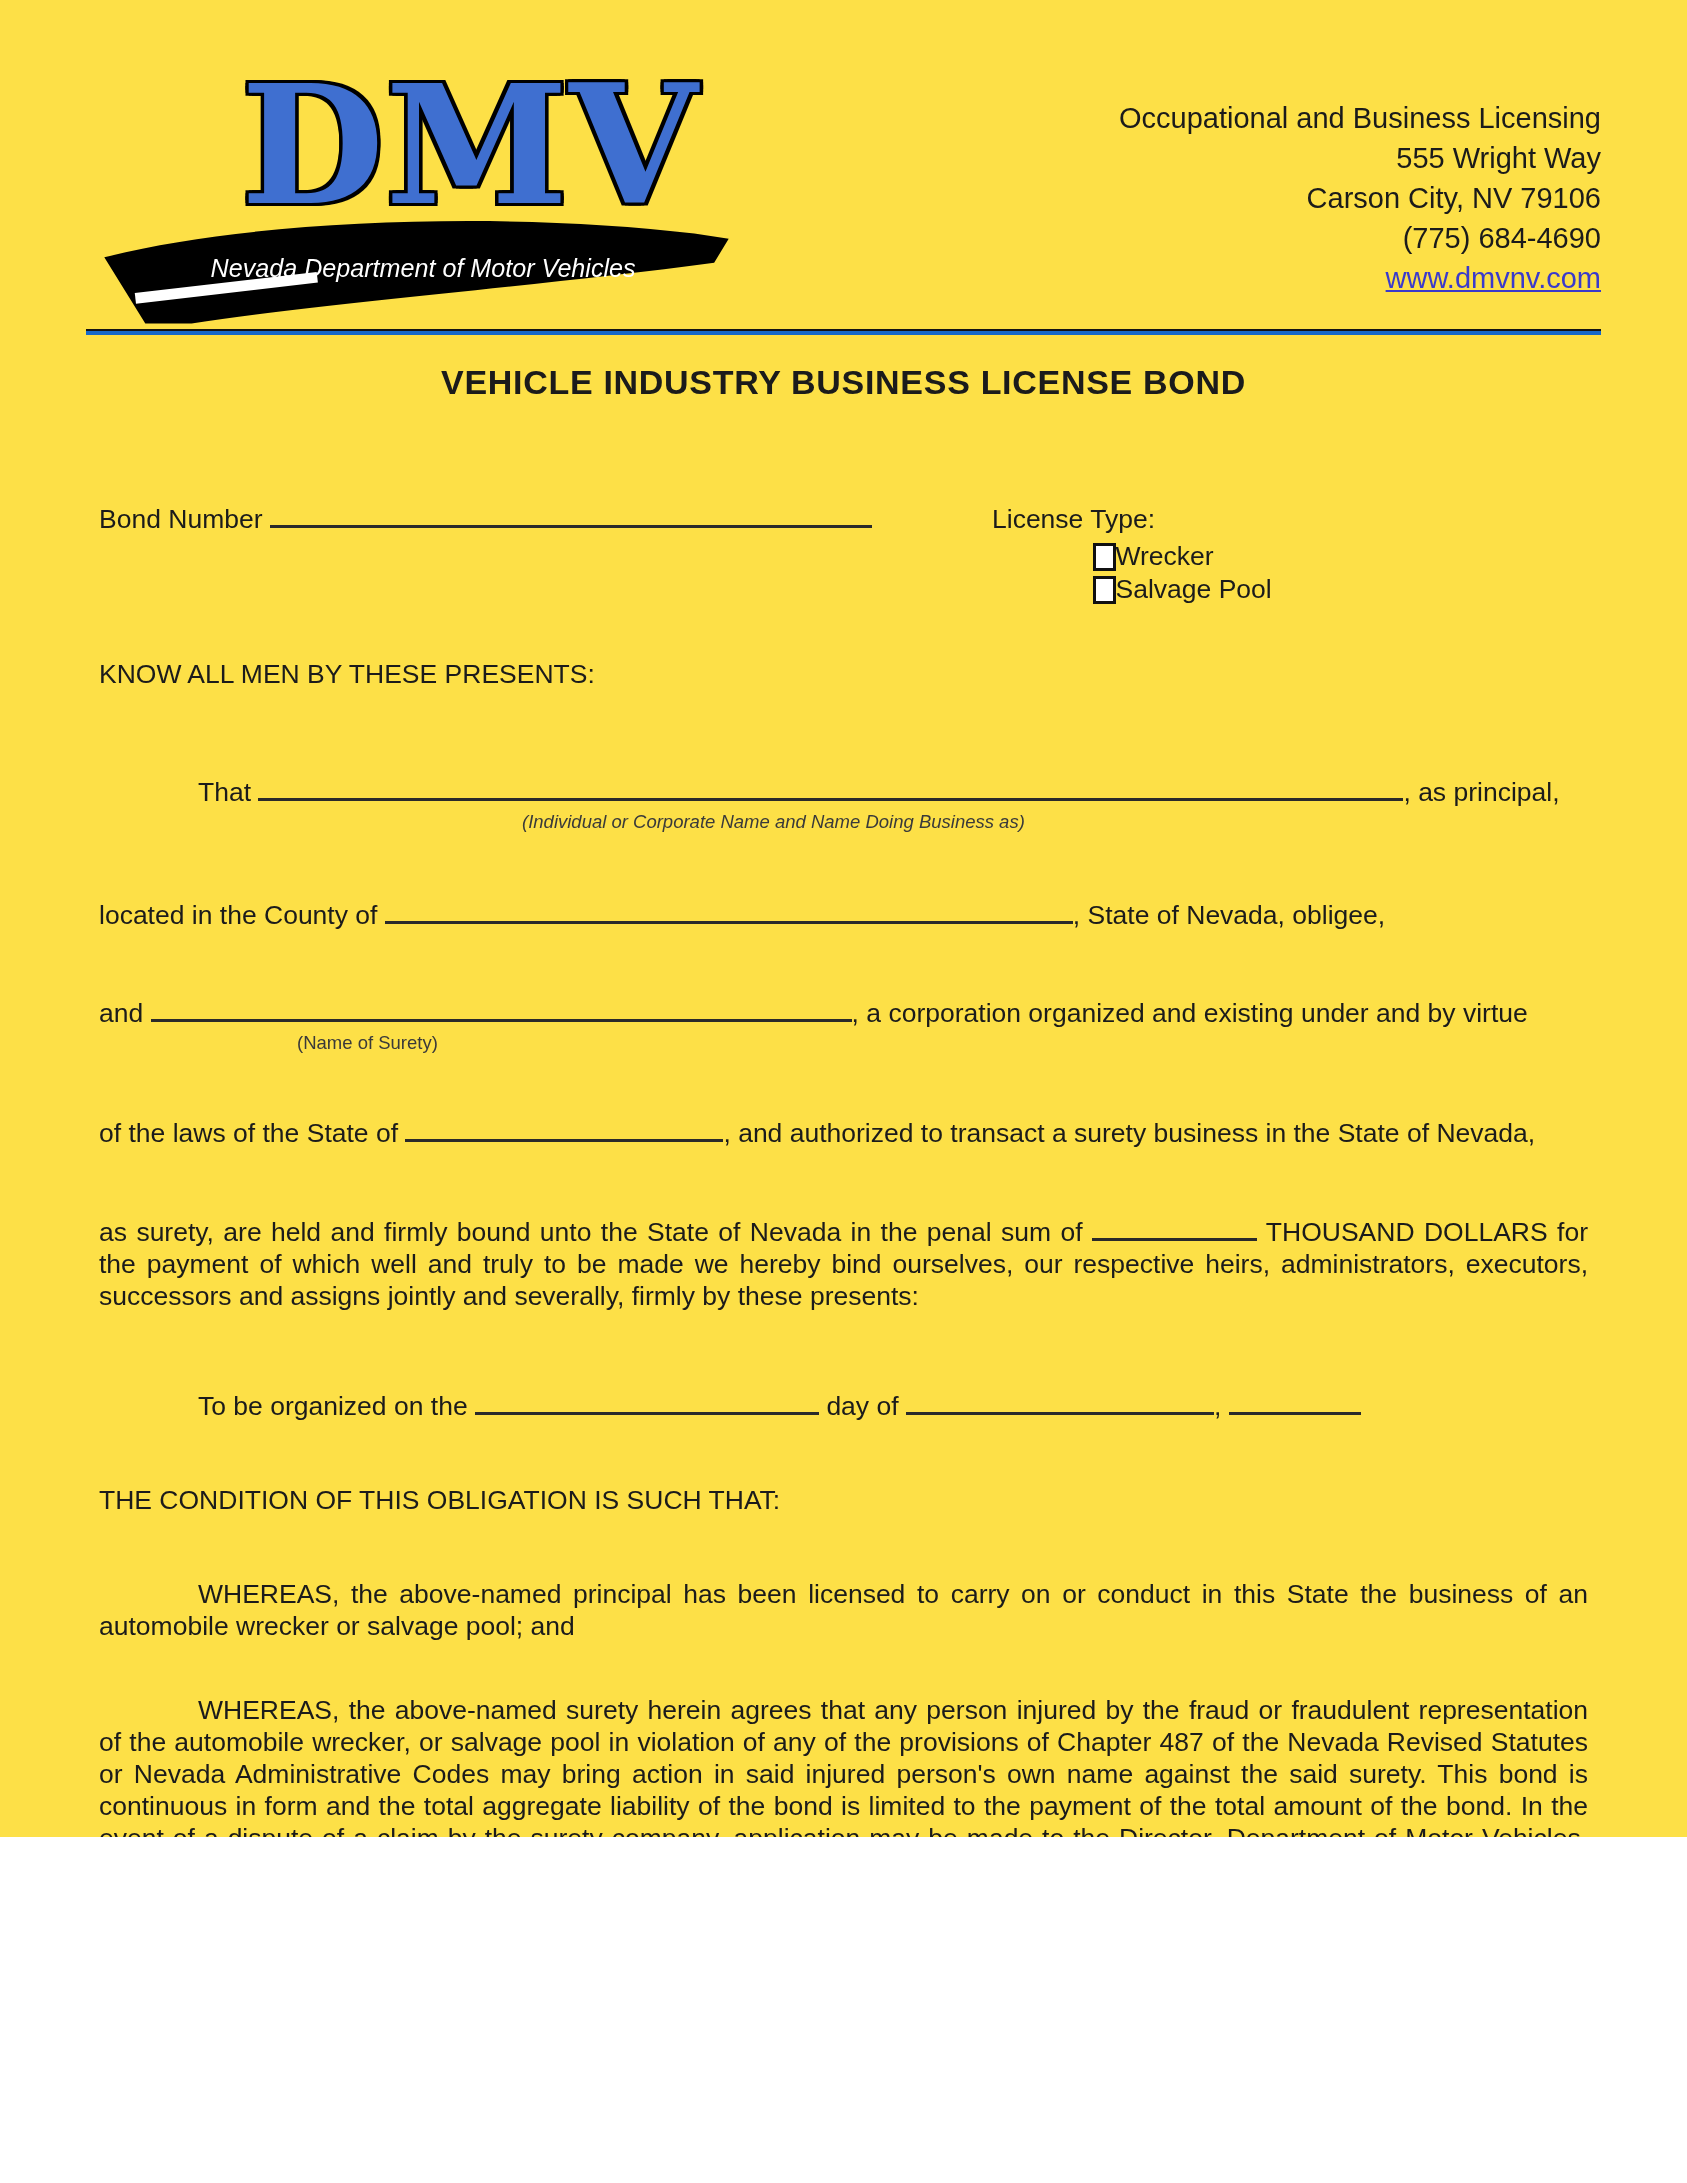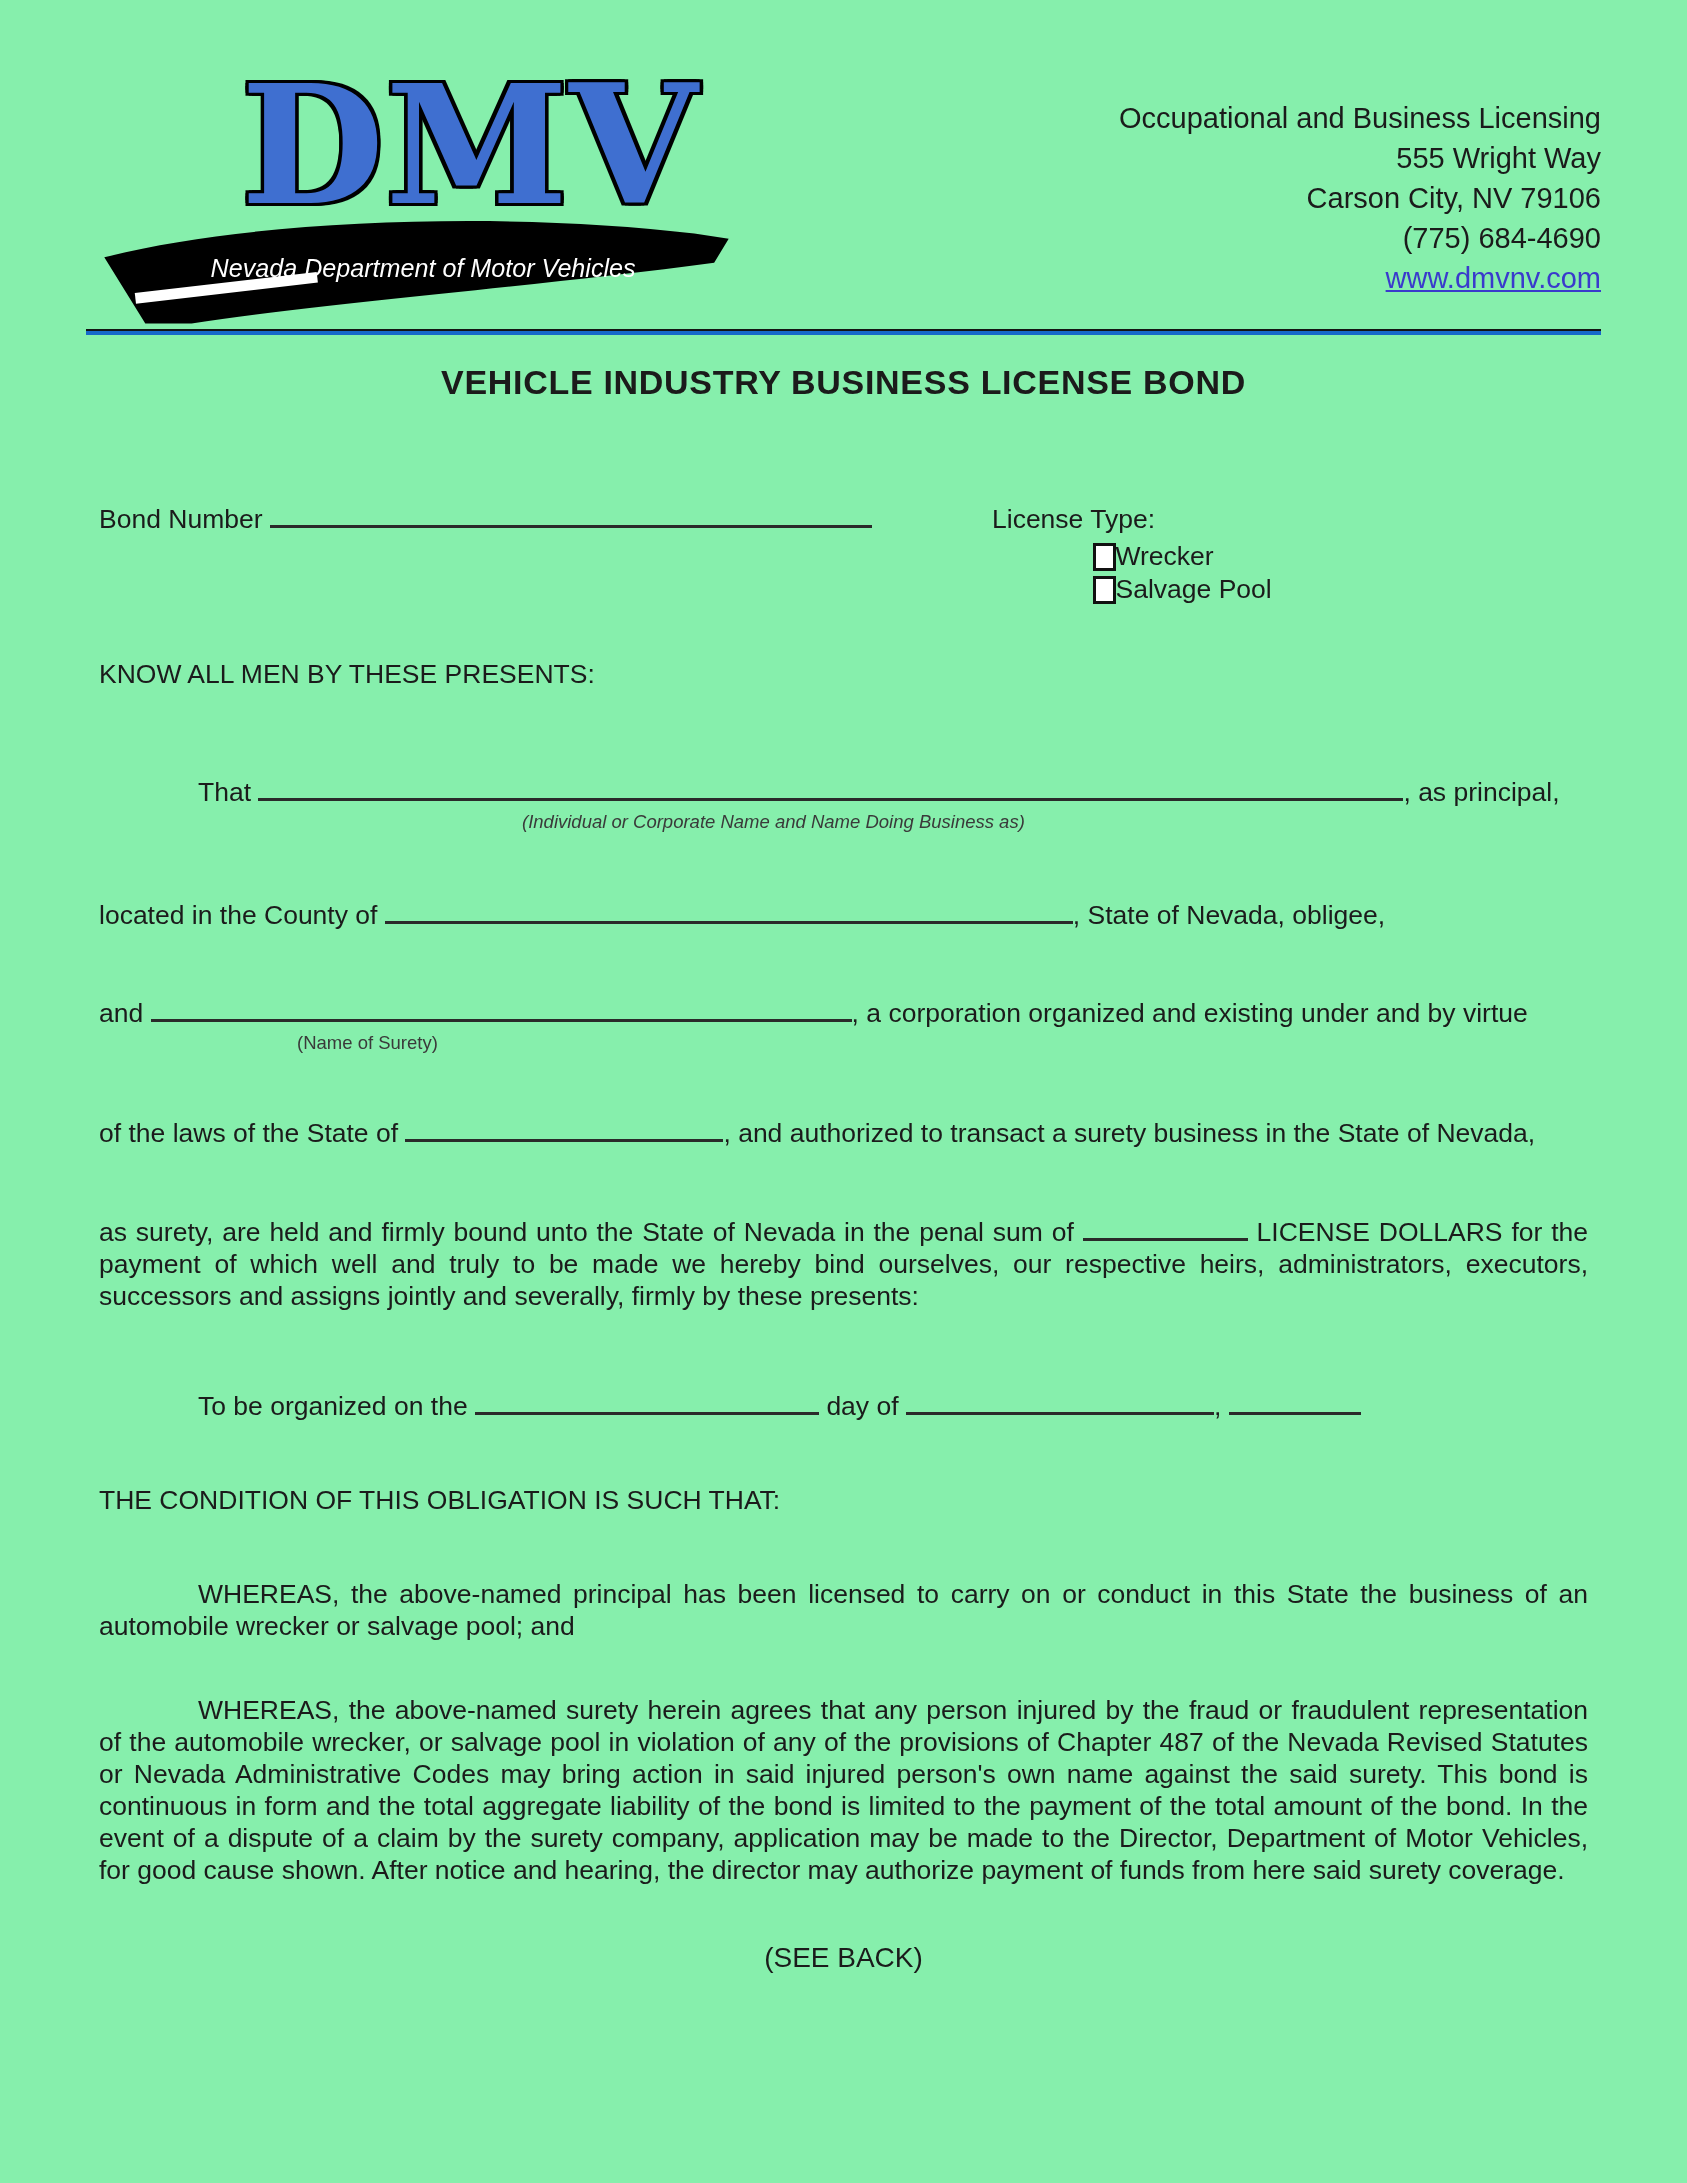--- a/index.html
+++ b/index.html
@@ -1,18 +1,18 @@
 <!DOCTYPE html>
 <html style="font-size:10.6px"><head>
 <meta charset="utf-8">
 <style>
   * { margin:0; padding:0; box-sizing:border-box; }
   html,body { background:#ffffff; }
   body { width:1687px; height:2183px; font-family:"Liberation Sans", sans-serif; color:#1b1b1b; }
-  .page { position:relative; width:1687px; height:2183px; background:#86efac; overflow:hidden; }
+  .page { position:relative; width:1687px; height:1837px; background:#fde047; overflow:hidden; }
 
   
   .hdr { display:flex; justify-content:space-between; align-items:flex-start; padding:93px 86px 0 99px; }
   .logo-wrap { position:relative; width:629px; height:225px; }
   .dmv-text {
     position:absolute; left:142px; top:-30px;
     font-family:"DejaVu Serif", serif; font-weight:bold; font-size:165px; line-height:165px;
     color:#3f6fd0; letter-spacing:1.3px;
     text-shadow:-3.3px -3.3px 0 #000, 3.3px -3.3px 0 #000, -3.3px 3.3px 0 #000, 3.3px 3.3px 0 #000,
                 -3.3px 0 0 #000, 3.3px 0 0 #000, 0 -3.3px 0 #000, 0 3.3px 0 #000;
@@ -134,21 +134,21 @@
     <div class="caption surety-caption">(Name of Surety)</div>
 
     <div class="line laws-line">
       <span>of the laws of the State of</span>
       <span class="blank w-480"></span><span>, and authorized to transact a surety business in the State of Nevada,</span>
     </div>
 
     <p class="penal-para">
       <span>as surety, are held and firmly bound unto the State of Nevada in the penal sum of</span>
       <span class="blank w-250"></span>
-      <span>LICENSE DOLLARS</span>
+      <span>THOUSAND DOLLARS</span>
       <span>for the payment of which well and truly to be made we hereby bind ourselves, our respective heirs, administrators, executors, successors and assigns jointly and severally, firmly by these presents:</span>
     </p>
 
     <div class="line effective-line">
       <span>To be organized on the</span>
       <span class="blank w-520"></span>
       <span>day of</span>
       <span class="blank w-465"></span><span>,</span>
       <span class="blank w-200"></span>
     </div>

